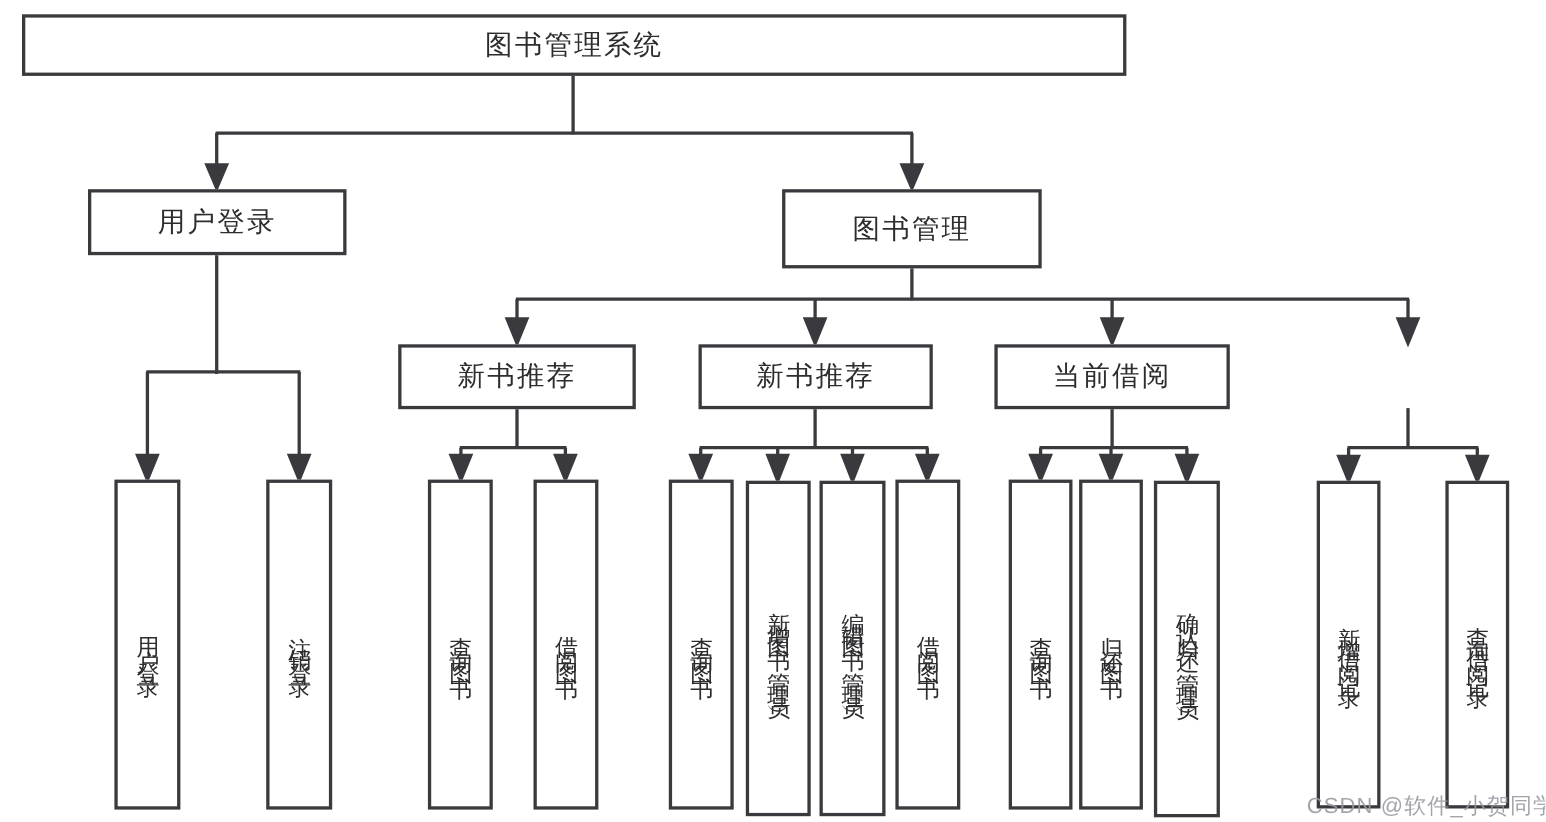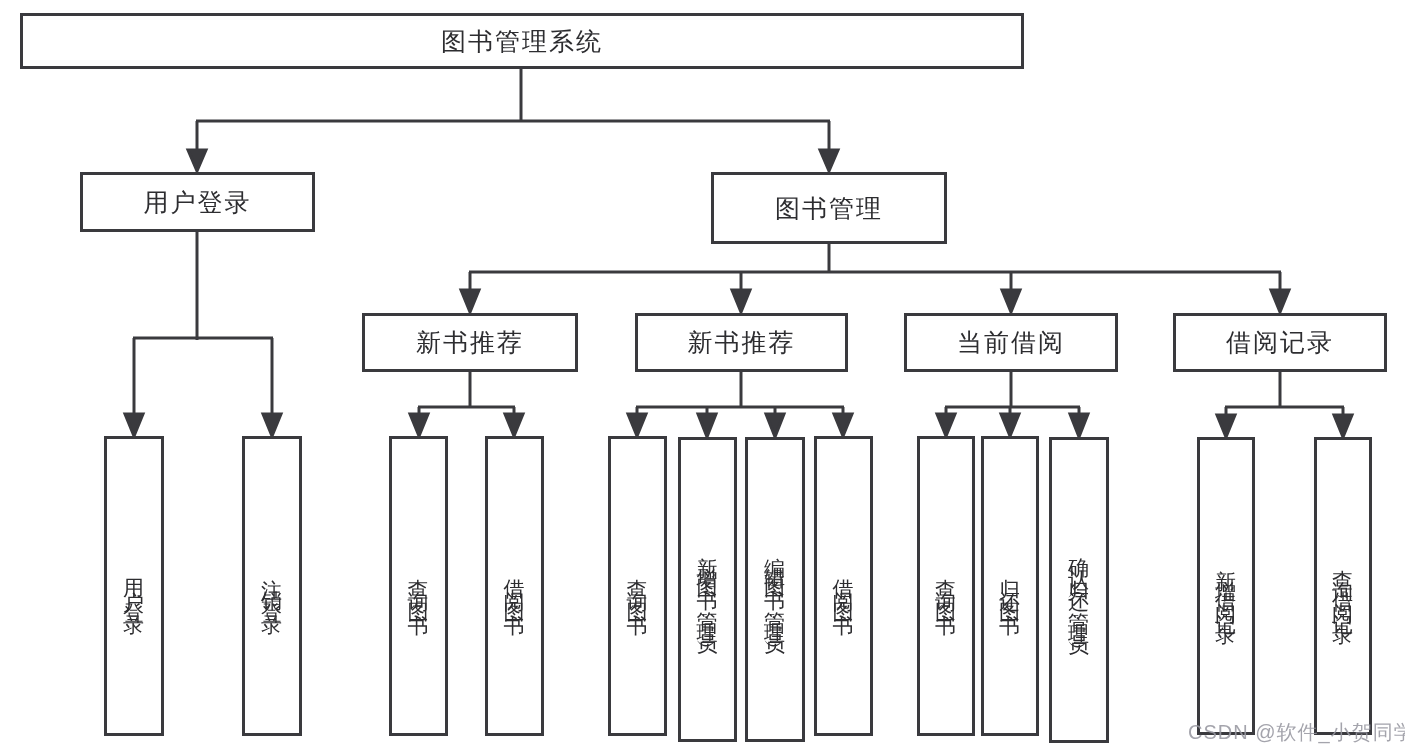--- a/index.html
+++ b/index.html
@@ -173,23 +173,20 @@
 
   <div class="box b-l3-1">
     <span class="label-h">新书推荐</span>
   </div>
   <div class="box b-l3-2">
     <span class="label-h">新书推荐</span>
   </div>
   <div class="box b-l3-3">
     <span class="label-h">当前借阅</span>
   </div>
-  <div class="box b-l3-4">
-    <span class="label-h">借阅记录</span>
-  </div>
 
   <div class="box leaf g1-1">
     <span class="label-v">用户登录</span>
   </div>
   <div class="box leaf g1-2">
     <span class="label-v">注销登录</span>
   </div>
 
   <div class="box leaf g2-1">
     <span class="label-v">查询图书</span>

